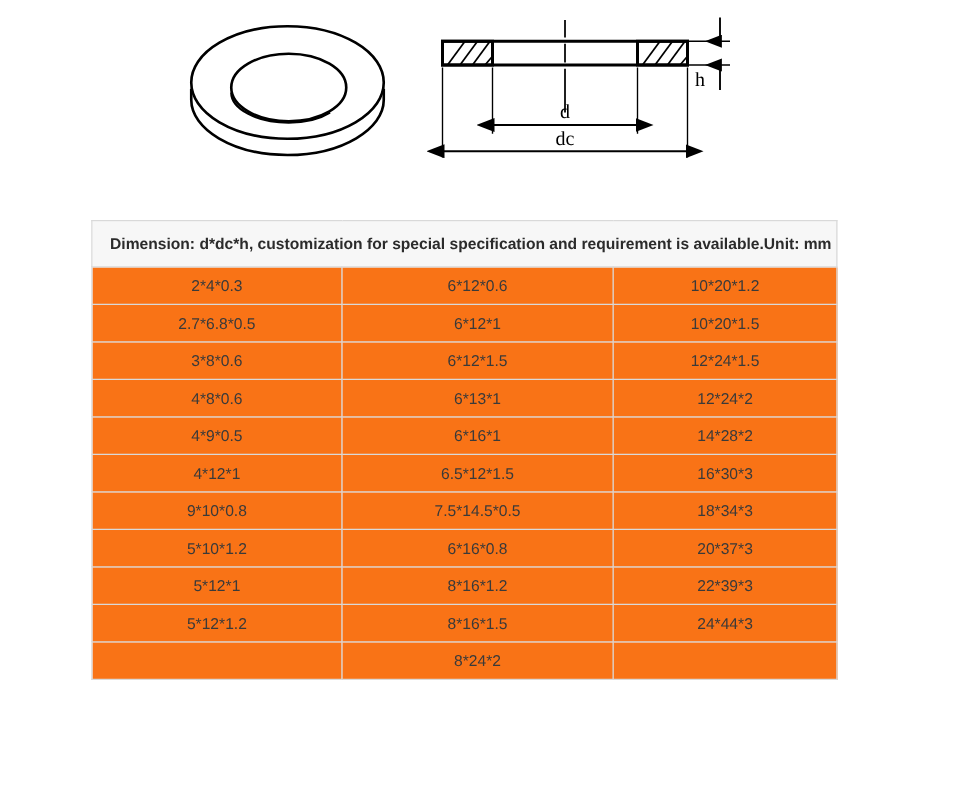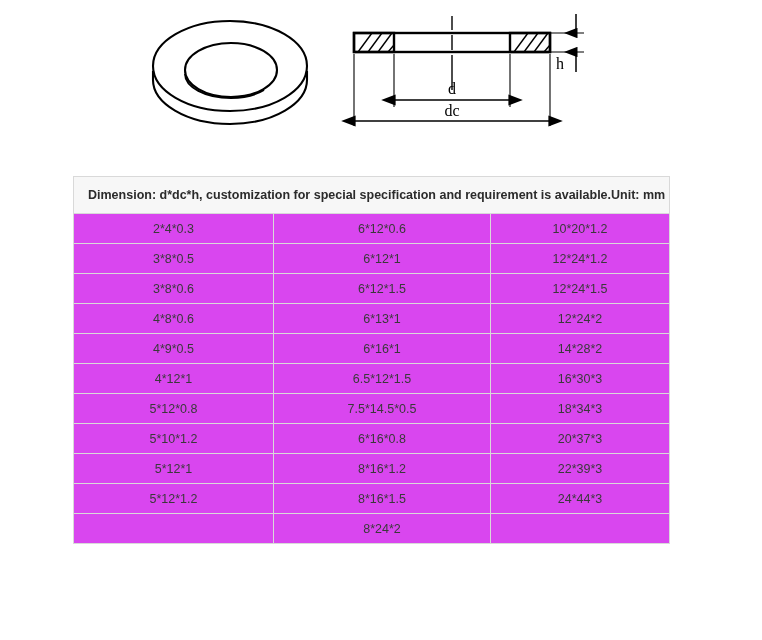--- a/index.html
+++ b/index.html
@@ -78,21 +78,21 @@
     white-space: nowrap;
   }
   .hdr-unit {
     white-space: nowrap;
     padding-right: 12px;
   }
   table.spec tbody td {
     height: 29px;
     font-size: 12.5px;
     color: #3a3a3a;
-    background: #d946ef;
+    background: #f97316;
   }
 </style>
 </head>
 <body>
 
 <div id="illustrations">
 
   <svg id="washer-3d" viewBox="0 0 180 130">
     <g fill="none" stroke="#000000" stroke-width="2.1">
 
@@ -192,23 +192,23 @@
         </th>
       </tr>
     </thead>
     <tbody id="spec-body">
         <tr>
           <td>2*4*0.3</td>
           <td>6*12*0.6</td>
           <td>10*20*1.2</td>
         </tr>
         <tr>
-          <td>3*8*0.5</td>
+          <td>2.7*6.8*0.5</td>
           <td>6*12*1</td>
-          <td>12*24*1.2</td>
+          <td>10*20*1.5</td>
         </tr>
         <tr>
           <td>3*8*0.6</td>
           <td>6*12*1.5</td>
           <td>12*24*1.5</td>
         </tr>
         <tr>
           <td>4*8*0.6</td>
           <td>6*13*1</td>
           <td>12*24*2</td>
@@ -217,21 +217,21 @@
           <td>4*9*0.5</td>
           <td>6*16*1</td>
           <td>14*28*2</td>
         </tr>
         <tr>
           <td>4*12*1</td>
           <td>6.5*12*1.5</td>
           <td>16*30*3</td>
         </tr>
         <tr>
-          <td>5*12*0.8</td>
+          <td>9*10*0.8</td>
           <td>7.5*14.5*0.5</td>
           <td>18*34*3</td>
         </tr>
         <tr>
           <td>5*10*1.2</td>
           <td>6*16*0.8</td>
           <td>20*37*3</td>
         </tr>
         <tr>
           <td>5*12*1</td>

